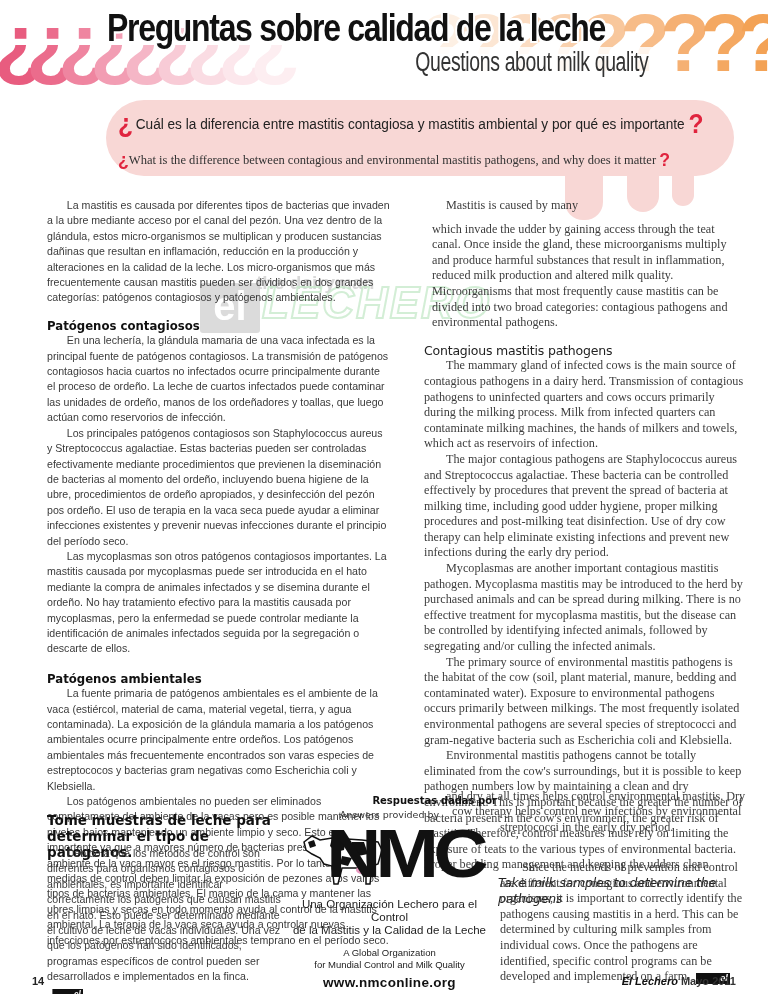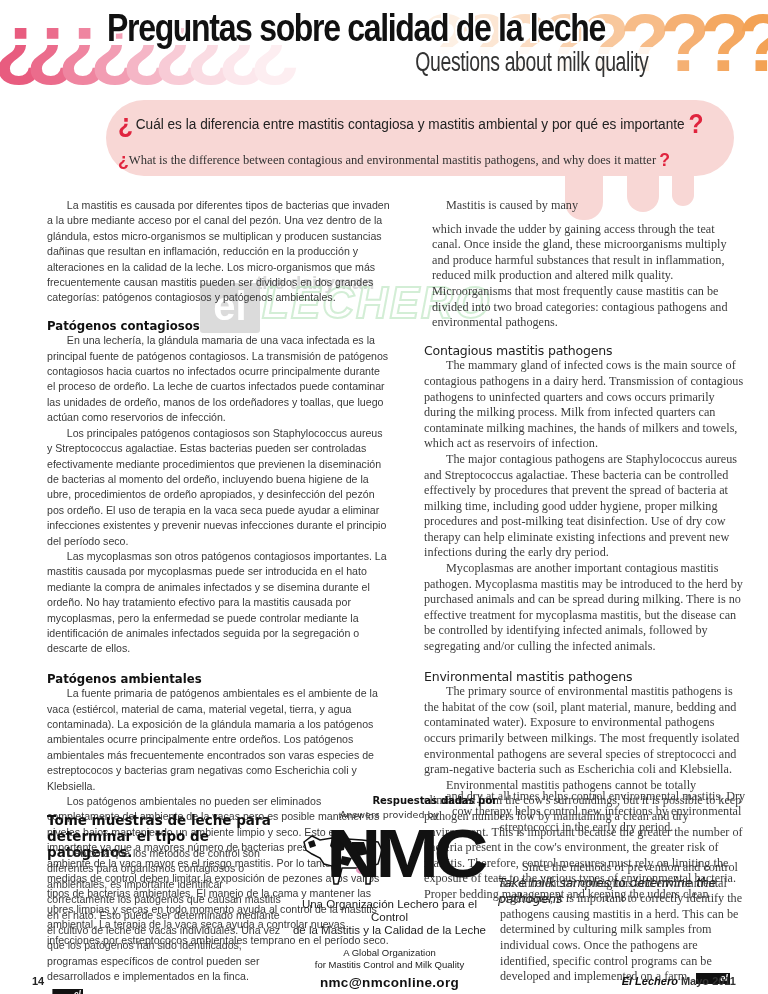--- a/index.html
+++ b/index.html
@@ -114,21 +114,20 @@
   <p class="para"><span>Debido a que los métodos de control son diferentes para organismos contagiosos o ambientales, es importante identificar correctamente los patógenos que causan mastitis en el hato. Esto puede ser determinado mediante el cultivo de leche de vacas individuales. Una vez que los patógenos han sido identificados, programas específicos de control pueden ser desarrollados e implementados en la finca.</span><span class="end-mark">el</span></p>
 </div>
 
 <div class="abs col-en" style="left:424px;top:198px;width:320px;">
   <p class="para">Mastitis is caused by many</p>
   <p style="margin:8px;">which invade the udder by gaining access through the teat canal. Once inside the gland, these microorganisms multiply and produce harmful substances that result in inflammation, reduced milk production and altered milk quality. Microorganisms that most frequently cause mastitis can be divided into two broad categories: contagious pathogens and environmental pathogens.</p>
   <p class="h-en" style="margin-top:12px;">Contagious mastitis pathogens</p>
   <p class="para">The mammary gland of infected cows is the main source of contagious pathogens in a dairy herd. Transmission of contagious pathogens to uninfected quarters and cows occurs primarily during the milking process. Milk from infected quarters can contaminate milking machines, the hands of milkers and towels, which act as reservoirs of infection.</p>
   <p class="para">The major contagious pathogens are Staphylococcus aureus and Streptococcus agalactiae. These bacteria can be controlled effectively by procedures that prevent the spread of bacteria at milking time, including good udder hygiene, proper milking procedures and post-milking teat disinfection. Use of dry cow therapy can help eliminate existing infections and prevent new infections during the early dry period.</p>
   <p class="para">Mycoplasmas are another important contagious mastitis pathogen. Mycoplasma mastitis may be introduced to the herd by purchased animals and can be spread during milking. There is no effective treatment for mycoplasma mastitis, but the disease can be controlled by identifying infected animals, followed by segregating and/or culling the infected animals.</p>
-  <p class="h-en" style="margin-top:14px;">Environmental mastitis pathogens</p>
   <p class="para">The primary source of environmental mastitis pathogens is the habitat of the cow (soil, plant material, manure, bedding and contaminated water). Exposure to environmental pathogens occurs primarily between milkings. The most frequently isolated environmental pathogens are several species of streptococci and gram-negative bacteria such as Escherichia coli and Klebsiella.</p>
   <p class="para">Environmental mastitis pathogens cannot be totally eliminated from the cow's surroundings, but it is possible to keep pathogen numbers low by maintaining a clean and dry environment. This is important because the greater the number of bacteria present in the cow's environment, the greater risk of mastitis. Therefore, control measures must rely on limiting the exposure of teats to the various types of environmental bacteria. Proper bedding management and keeping the udders clean</p>
 </div>
 <div class="abs col-en" style="left:446px;top:789px;width:320px;">and dry at all times helps control environmental mastitis. Dry</div>
 <div class="abs col-en" style="left:452px;top:804px;width:320px;">cow therapy helps control new infections by environmental</div>
 <div class="abs col-en" style="left:500px;top:820px;width:260px;">streptococci in the early dry period.</div>
 
 <div class="abs col-en" style="left:498px;top:875px;width:250px;font-style:italic;">
   <p class="h-en">Take milk samples to determine the pathogens</p>
 </div>
@@ -149,23 +148,24 @@
       <ellipse cx="60" cy="40" rx="6" ry="4" fill="#e89ac0"></ellipse>
     </svg>
     <div class="logo-text">NMC</div>
   </div>
   <div class="org-es">
     <div>Una Organización Lechero para el Control</div>
     <div>de la Mastitis y la Calidad de la Leche</div>
   </div>
   <div class="org-en">
     <div>A Global Organization</div>
-    <div>for Mastitis Control and Milk Quality</div>
+    <div>for Mundial Control and Milk Quality</div>
   </div>
   <div class="web">
+    <div>www.nmconline.org</div>
     <div>nmc@nmconline.org</div>
   </div>
 </div>
 
 <div class="abs page-num">14</div>
 <div class="abs footer">
   <i>El Lechero</i>
   <span>Mayo 2011</span>
 </div>
 

